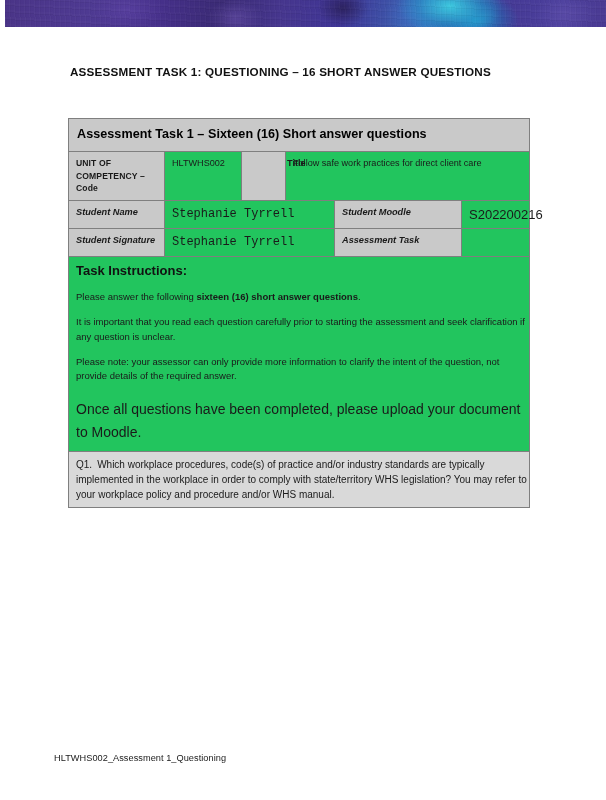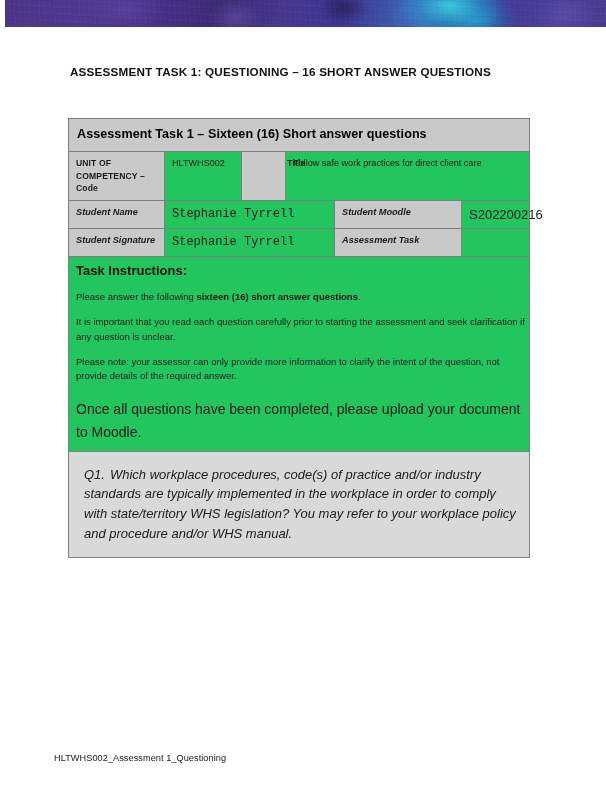--- a/index.html
+++ b/index.html
@@ -170,25 +170,24 @@
     line-height: 1.62;
     margin: 15px 0 2px 0;
     color: #1a1a1a;
   }
 
   
   .question-cell {
     padding: 7px 9px 8px 9px;
   }
   .question-text {
-    font-size: 13px;
+    font-size: 10px;
     line-height: 1.52;
     color: #1a1a1a;
-    margin: 8px;
-    font-style: italic;
+    margin: 0;
   }
   .q-num {
     margin-right: 5px;
   }
 
   
   .footer {
     position: absolute;
     left: 54px;
     top: 753px;

